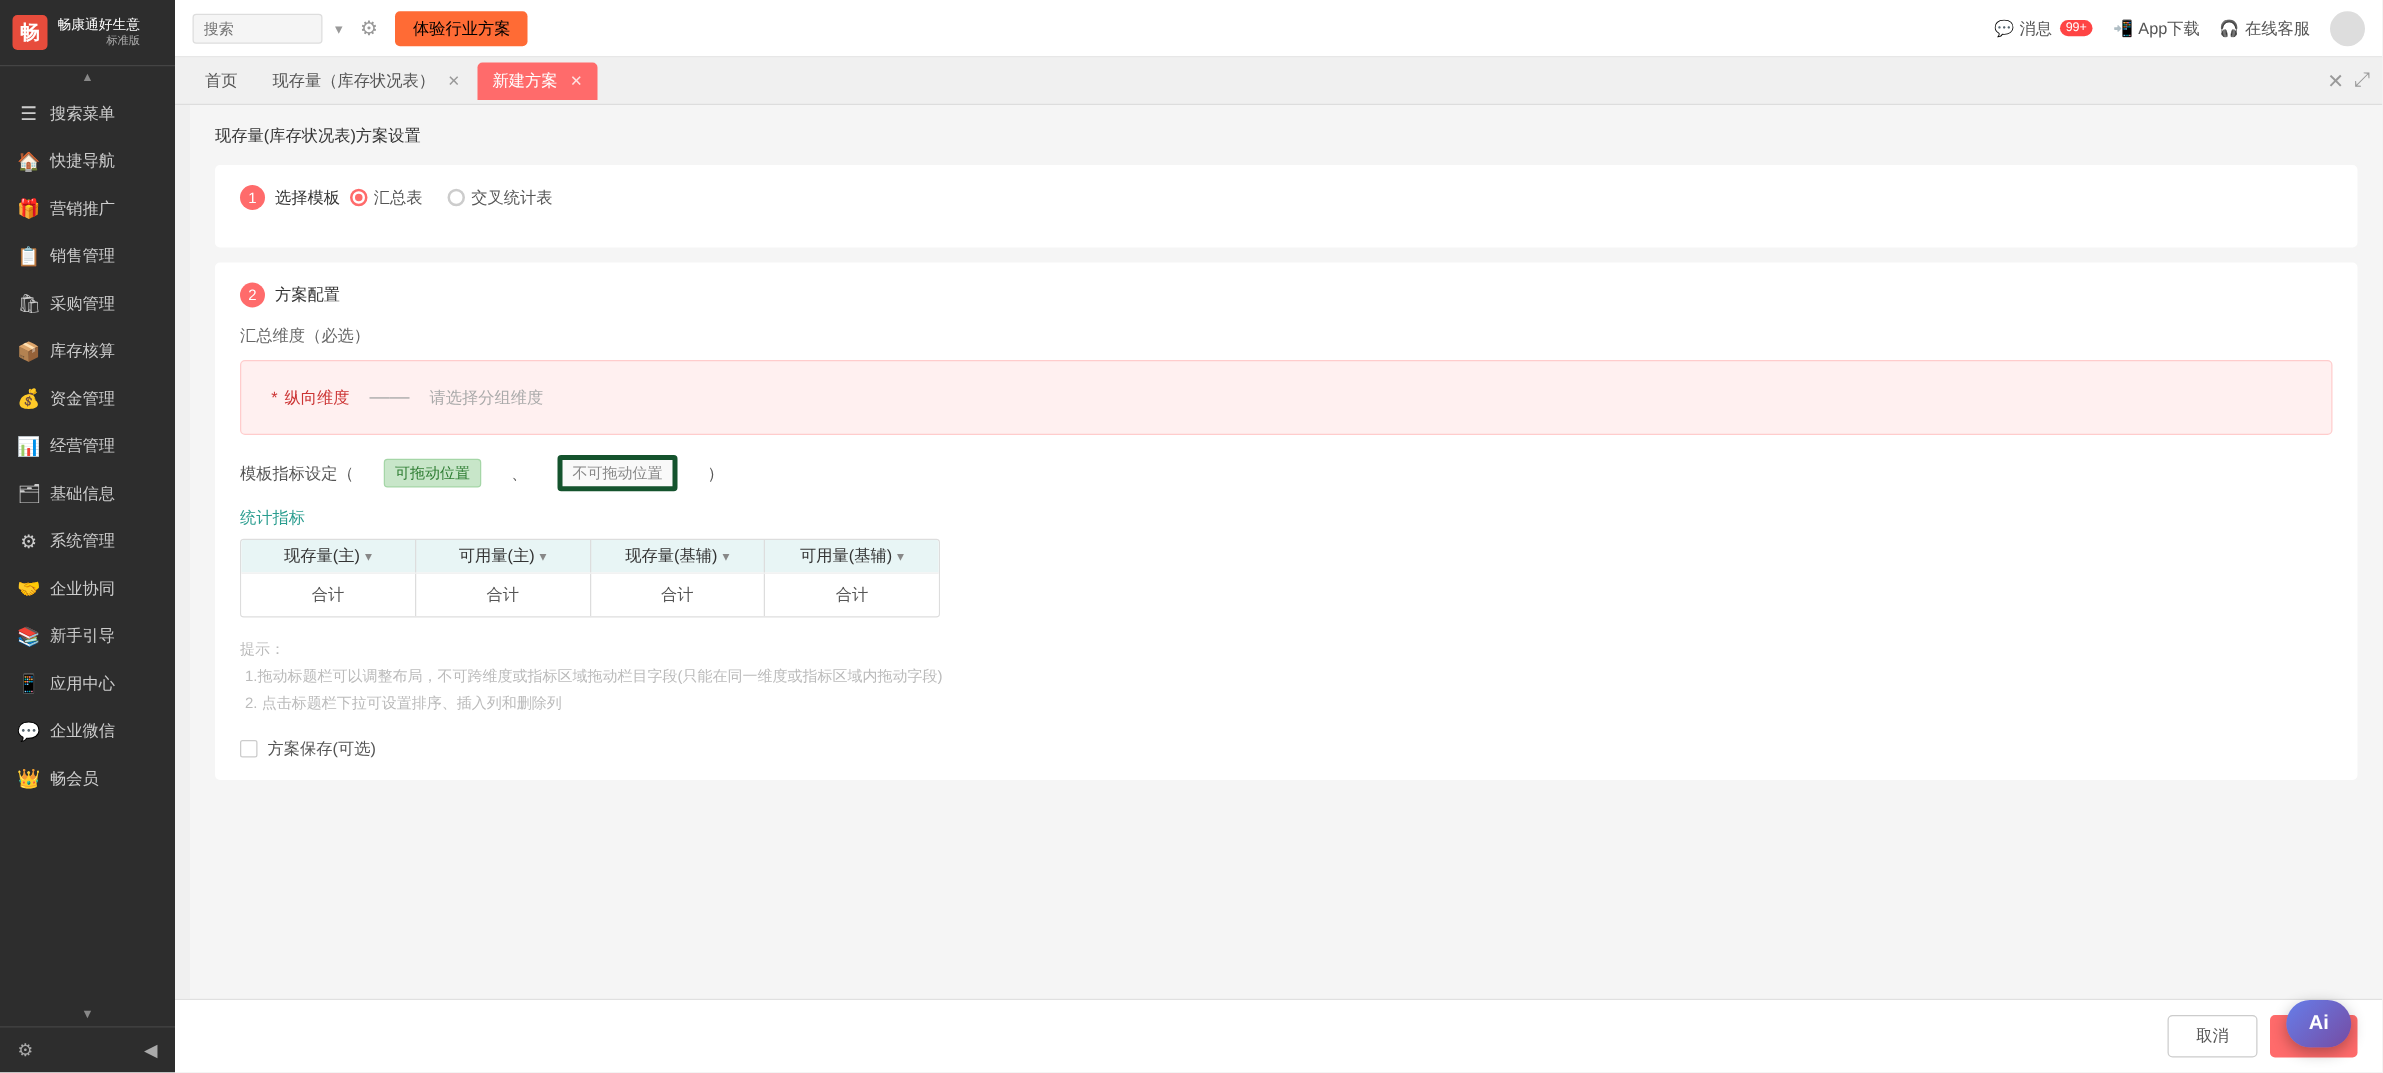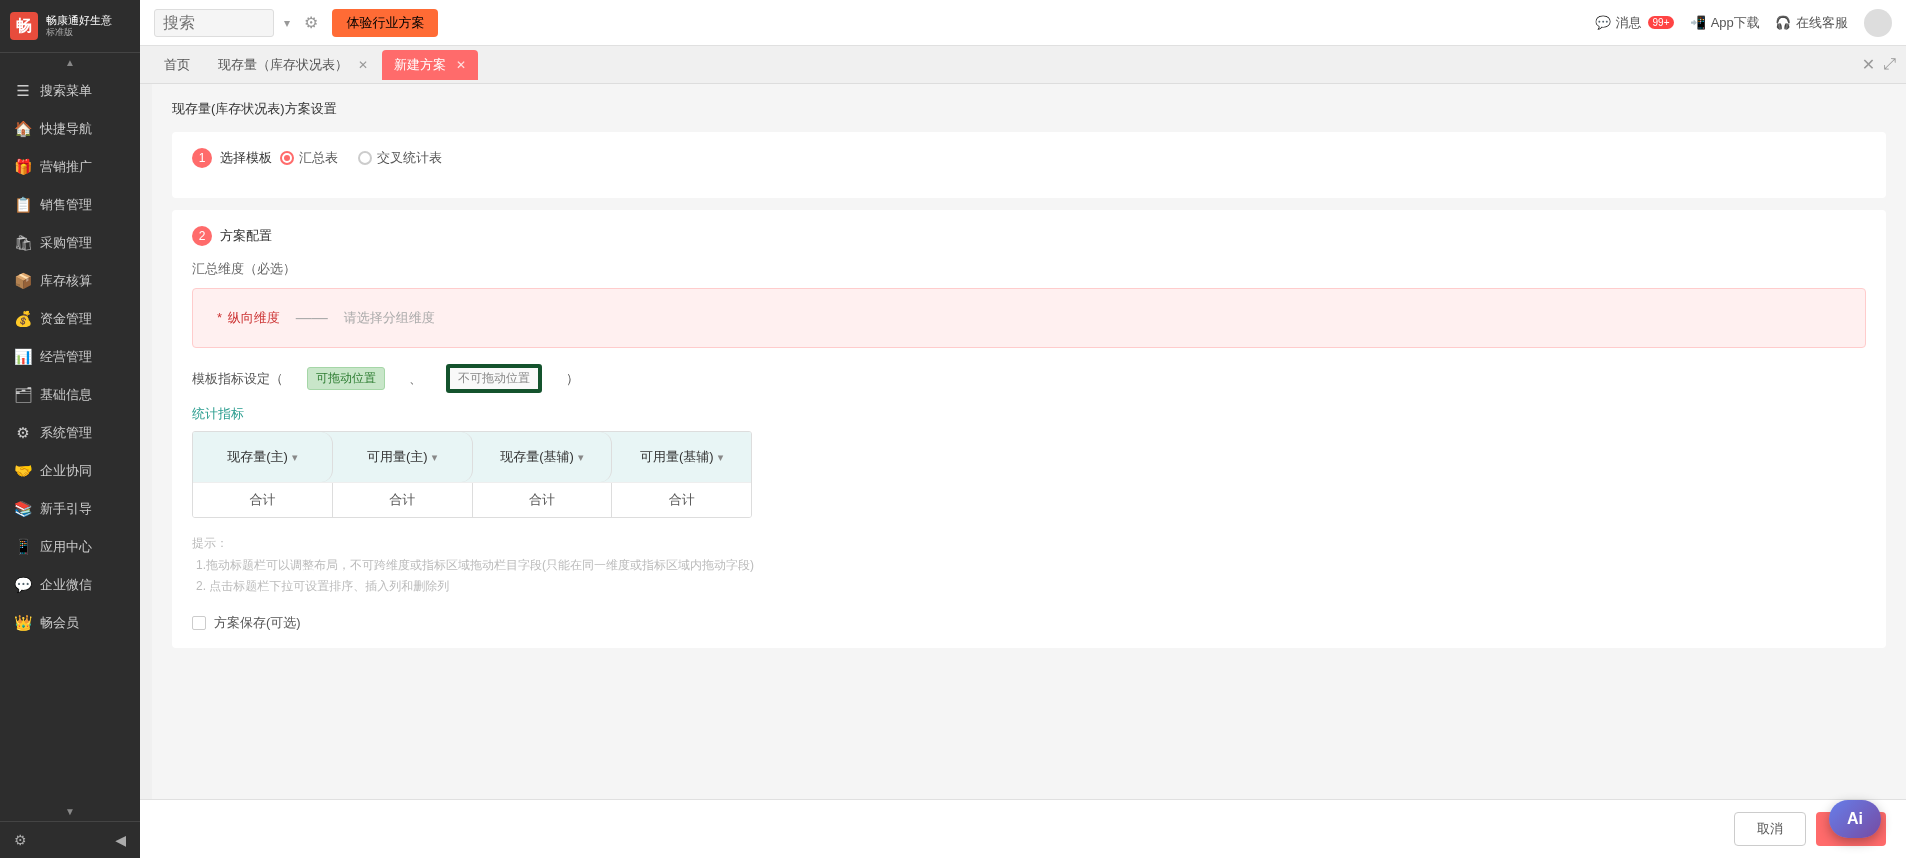--- a/index.html
+++ b/index.html
@@ -30,21 +30,21 @@
       background: #e74c3c;
       border-radius: 4px;
       display: flex;
       align-items: center;
       justify-content: center;
       font-size: 16px;
       color: white;
       font-weight: bold;
       flex-shrink: 0;
     }
-    .sidebar-logo-text { font-size: 11px; line-height: 1.3; }
+    .sidebar-logo-text { font-size: 11px; line-height: 1.3; text-align: right; }
     .sidebar-logo-badge { font-size: 9px; color: #aaa; }
     .sidebar-scroll-up, .sidebar-scroll-down {
       text-align: center;
       color: #888;
       font-size: 10px;
       padding: 4px;
       cursor: pointer;
     }
     .sidebar-nav { flex: 1; overflow: hidden; }
     .sidebar-item {
@@ -84,23 +84,23 @@
       padding: 0 14px;
       gap: 10px;
       border-bottom: 1px solid #e0e0e0;
       flex-shrink: 0;
     }
     .topbar-search {
       background: #f5f5f5;
       border: 1px solid #ddd;
       border-radius: 3px;
       padding: 4px 8px;
-      font-size: 16px;
+      font-size: 12px;
       color: #a21caf;
-      width: 120px;
+      width: 104px;
     }
     .topbar-dropdown-icon { color: #999; font-size: 12px; cursor: pointer; }
     .topbar-gear { color: #999; font-size: 16px; cursor: pointer; margin-left: 4px; }
     .topbar-cta {
       background: #ff6b35;
       color: #000000;
       border: none;
       border-radius: 4px;
       padding: 5px 14px;
       font-size: 13px;
@@ -324,29 +324,28 @@
       overflow: hidden;
       display: inline-block;
       min-width: 560px;
     }
     .stats-header-row {
       display: flex;
       background: #e8f5f5;
     }
     .stats-header-cell {
       flex: 1;
-      padding: 16px 12px;
+      padding: 4px 12px;
       font-size: 13px;
       color: #333;
       border-right: 1px solid #ddd;
       display: flex;
       align-items: center;
       justify-content: center;
       gap: 4px;
-      border-radius: 12px;
     }
     .stats-header-cell:last-child { border-right: none; }
     .stats-header-cell .chevron { color: #888; font-size: 11px; }
     .stats-data-row {
       display: flex;
       background: #fff;
       border-top: 1px solid #eee;
     }
     .stats-data-cell {
       flex: 1;

